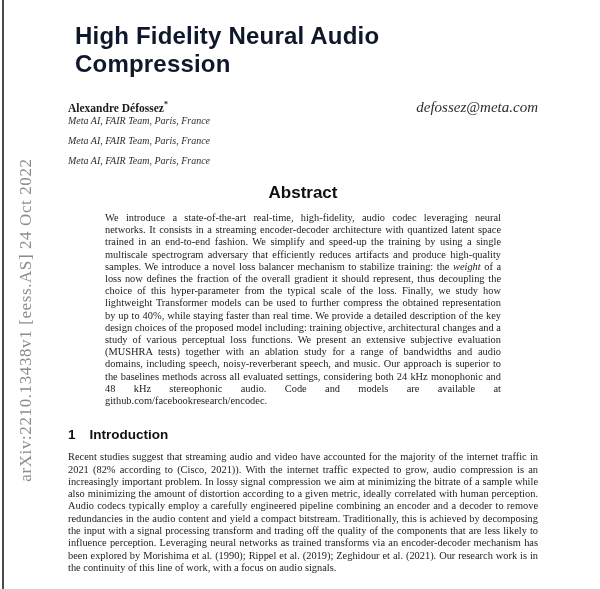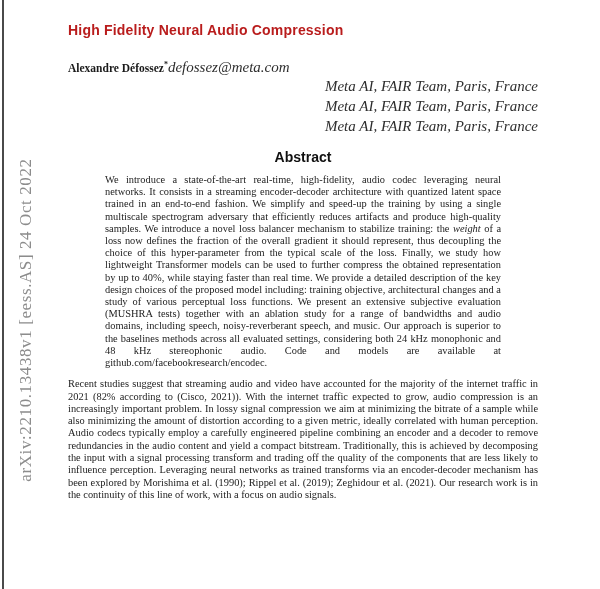--- a/index.html
+++ b/index.html
@@ -34,58 +34,58 @@
     letter-spacing: 0.6px;
     color: #8c8c8c;
   }
   .content {
     position: absolute;
     left: 68px;
     top: 0;
     width: 470px;
   }
   .title {
-    margin: 22px 0 0 0;
+    margin: 22px 0 0 7px;
     font-family: "Liberation Sans", sans-serif;
-    font-size: 14px;
+    font-size: 24px;
     font-weight: 700;
     letter-spacing: 0.2px;
-    color: #b91c1c;
+    color: #0f172a;
   }
   .authors { margin-top: 23px; }
   .author-block { margin-bottom: 9px; }
   .author-line {
     display: flex;
+    justify-content: space-between;
     align-items: baseline;
     line-height: 13px;
   }
   .author-name {
     font-weight: 700;
     font-size: 11.5px;
     color: #1a1a1a;
   }
   .marker { font-size: 8px; line-height: 0; }
   .author-email {
     font-style: italic;
     font-size: 15px;
     color: #2e2e2e;
   }
   .author-affiliation {
-    margin-top: 6px;
+    margin-top: 0;
     font-style: italic;
-    font-size: 15px;
+    font-size: 10px;
     line-height: 11px;
     color: #2e2e2e;
-    text-align: right;
   }
   .abstract-heading {
     margin: 17px 0 0 0;
     text-align: center;
     font-family: "Liberation Sans", sans-serif;
-    font-size: 14px;
+    font-size: 17px;
     font-weight: 700;
     color: #101010;
   }
   .abstract-text {
     width: 396px;
     margin: 9px auto 4px auto;
     text-align: justify;
     font-size: 10.4px;
     line-height: 12.2px;
     color: #222222;
@@ -136,17 +136,18 @@
         <div class="author-affiliation">Meta AI, FAIR Team, Paris, France</div>
       </div>
 
 
     </div>
 
     <h2 class="abstract-heading">Abstract</h2>
 
     <p class="abstract-text"><span>We introduce a state-of-the-art real-time, high-fidelity, audio codec leveraging neural networks. It consists in a streaming encoder-decoder architecture with quantized latent space trained in an end-to-end fashion. We simplify and speed-up the training by using a single multiscale spectrogram adversary that efficiently reduces artifacts and produce high-quality samples. We introduce a novel loss balancer mechanism to stabilize training: the </span><i>weight</i><span> of a loss now defines the fraction of the overall gradient it should represent, thus decoupling the choice of this hyper-parameter from the typical scale of the loss. Finally, we study how lightweight Transformer models can be used to further compress the obtained representation by up to 40%, while staying faster than real time. We provide a detailed description of the key design choices of the proposed model including: training objective, architectural changes and a study of various perceptual loss functions. We present an extensive subjective evaluation (MUSHRA tests) together with an ablation study for a range of bandwidths and audio domains, including speech, noisy-reverberant speech, and music. Our approach is superior to the baselines methods across all evaluated settings, considering both 24 kHz monophonic and 48 kHz stereophonic audio. Code and models are available at github.com/facebookresearch/encodec.</span></p>
 
+    <h2 class="section-heading"><span class="sec-num">1</span><span class="sec-title">Introduction</span></h2>
 
     <p class="body-text">Recent studies suggest that streaming audio and video have accounted for the majority of the internet traffic in 2021 (82% according to (Cisco, 2021)). With the internet traffic expected to grow, audio compression is an increasingly important problem. In lossy signal compression we aim at minimizing the bitrate of a sample while also minimizing the amount of distortion according to a given metric, ideally correlated with human perception. Audio codecs typically employ a carefully engineered pipeline combining an encoder and a decoder to remove redundancies in the audio content and yield a compact bitstream. Traditionally, this is achieved by decomposing the input with a signal processing transform and trading off the quality of the components that are less likely to influence perception. Leveraging neural networks as trained transforms via an encoder-decoder mechanism has been explored by Morishima et al. (1990); Rippel et al. (2019); Zeghidour et al. (2021). Our research work is in the continuity of this line of work, with a focus on audio signals.</p>
 
   </div>
 </div>
 
 </body></html>

